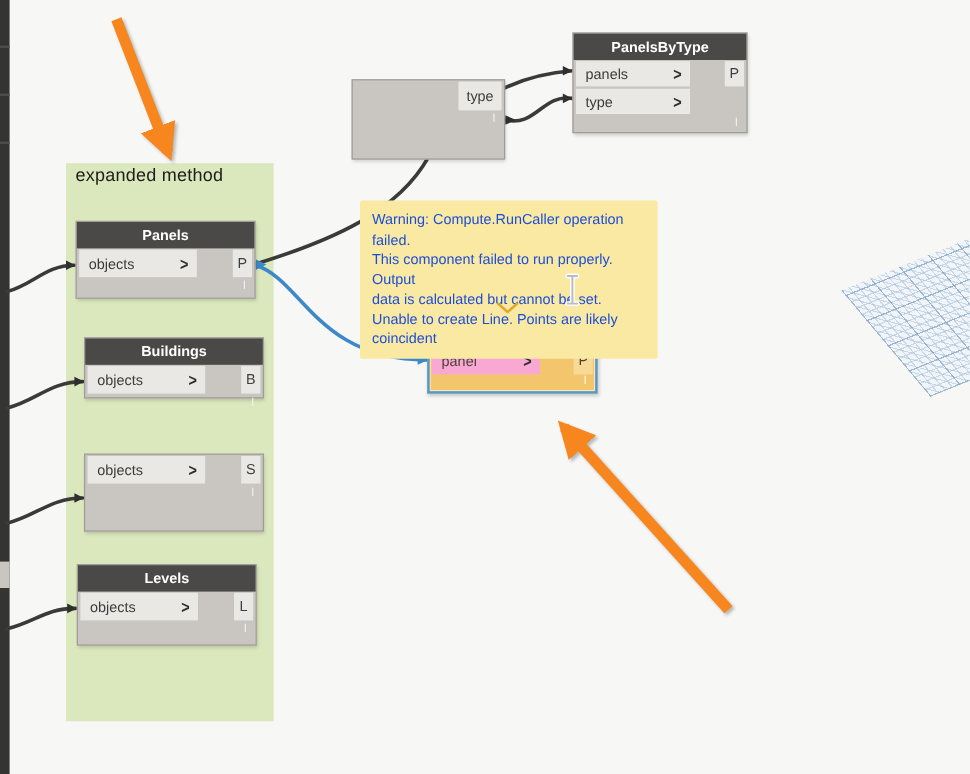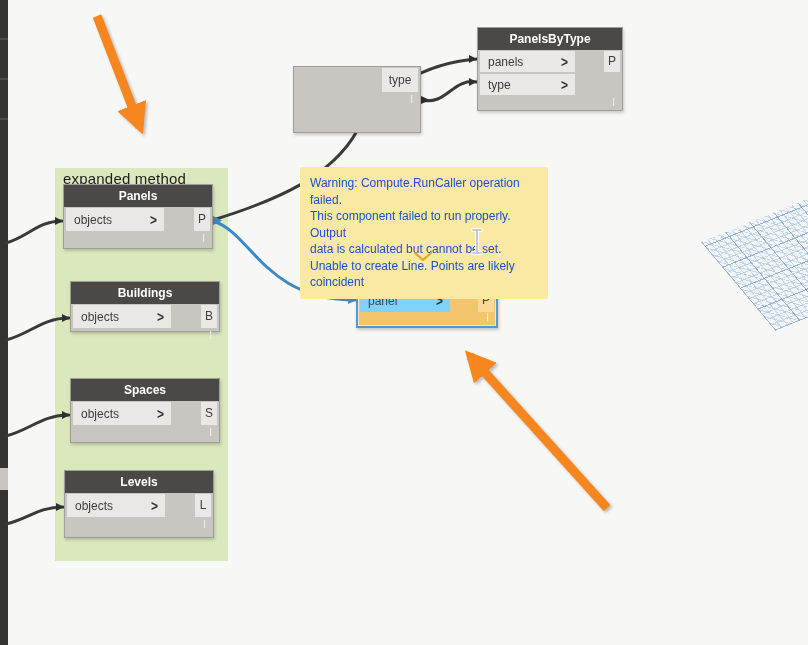--- a/index.html
+++ b/index.html
@@ -8,21 +8,21 @@
     background:#f7f7f6;
     font-family:"Liberation Sans","DejaVu Sans",sans-serif;
     -webkit-font-smoothing:antialiased;
   }
   
   .edge-strip{position:absolute;left:0;top:0;width:8px;height:645px;background:#343432;z-index:1;}
   .edge-strip .seg{position:absolute;left:0;width:8px;}
   .seg-line{height:2px;background:#4c4c49;}
   .seg-light{height:22px;background:#c9c6c1;}
   
-  .group{position:absolute;left:55px;top:168px;width:173px;height:393px;background:#dbe7bc;z-index:1;}
+  .group{position:absolute;left:55px;top:136px;width:173px;height:465px;background:#dbe7bc;z-index:1;}
   .group-label{position:absolute;left:8px;top:2px;font-size:15px;color:#1d1d1b;letter-spacing:.2px;}
   
   svg.wires{position:absolute;left:0;top:0;z-index:2;}
   svg.wires path{fill:none;stroke-linecap:round;}
   .wire-dark{stroke:#3a3a3a;stroke-width:3;}
   .wire-blue{stroke:#3e88c7;stroke-width:3;}
   
   .node{position:absolute;background:#c9c6c1;border:1px solid #9f9d98;box-shadow:1px 2px 3px rgba(0,0,0,.18);box-sizing:border-box;z-index:3;}
   .nhead{height:22px;background:#4a4947;color:#ffffff;font-weight:bold;font-size:12px;text-align:center;line-height:22px;}
   .nrow{position:relative;height:24px;margin-top:1px;}
@@ -30,21 +30,21 @@
   .chev{margin-left:auto;font-weight:bold;font-size:12px;color:#2f2f2d;transform:scaleY(1.2);}
   .ncell-out{position:absolute;right:2px;top:0;height:23px;width:16px;background:#eae8e5;text-align:center;font-size:12px;color:#3f3f3f;line-height:23px;}
   .nfoot{position:relative;height:17px;}
   .nfoot span{position:absolute;right:7px;top:1px;font-size:10px;color:#f1f0ed;}
   
   .dd{position:absolute;left:2px;top:0;height:24px;width:87px;background:#f2f1ef;display:flex;align-items:center;padding:0 6px 0 8px;font-size:12px;color:#333;box-sizing:border-box;}
   .caret{margin-left:auto;display:inline-block;transform:rotate(90deg) scale(.85,1.05);color:#5a5a5a;font-size:11px;font-weight:bold;}
   .enum-cell{position:absolute;right:2px;top:0;height:24px;width:36px;background:#eae8e5;text-align:center;font-size:12px;color:#3f3f3f;line-height:24px;}
   
   .node.sel{background:#f3c56c;border:2px solid #4e9ad5;box-shadow:0 0 0 1px rgba(255,255,255,.55) inset,1px 2px 3px rgba(0,0,0,.2);}
-  .node.sel .ncell-in{background:#7dd3fc;color:#4a4336;}
+  .node.sel .ncell-in{background:#f9a8d4;color:#4a4336;}
   .node.sel .ncell-out{background:#f8da96;color:#4a4336;}
   .node.sel .nfoot span{color:#fdf4dd;}
   
   .warning{position:absolute;left:300px;top:167px;width:248px;background:#f9e9a2;color:#1d4ed8;font-size:12px;line-height:16.5px;padding:8px 10px;box-sizing:border-box;white-space:pre-line;border-radius:2px;z-index:4;}
   .warn-chevron{position:absolute;left:413px;top:252px;z-index:4;}
   
   svg.arrows{position:absolute;left:0;top:0;z-index:5;pointer-events:none;}
   .arrow-g{filter:drop-shadow(2px 2px 1.5px rgba(90,90,90,.4));}
   
   .mesh{position:absolute;left:701px;top:242px;width:165px;height:110px;z-index:0;
@@ -118,21 +118,20 @@
       <span class="chev">&gt;</span>
     </div>
     <div class="ncell-out"><span>B</span></div>
   </div>
   <div class="nfoot">
       <span>I</span>
     </div>
 </div>
 
 <div class="node" style="left:70px;top:378px;width:150px;height:65px">
-  <div class="nhead">Spaces</div>
   <div class="nrow">
     <div class="ncell-in" style="width:98px">
       <span>objects</span>
       <span class="chev">&gt;</span>
     </div>
     <div class="ncell-out"><span>S</span></div>
   </div>
   <div class="nfoot">
       <span>I</span>
     </div>

